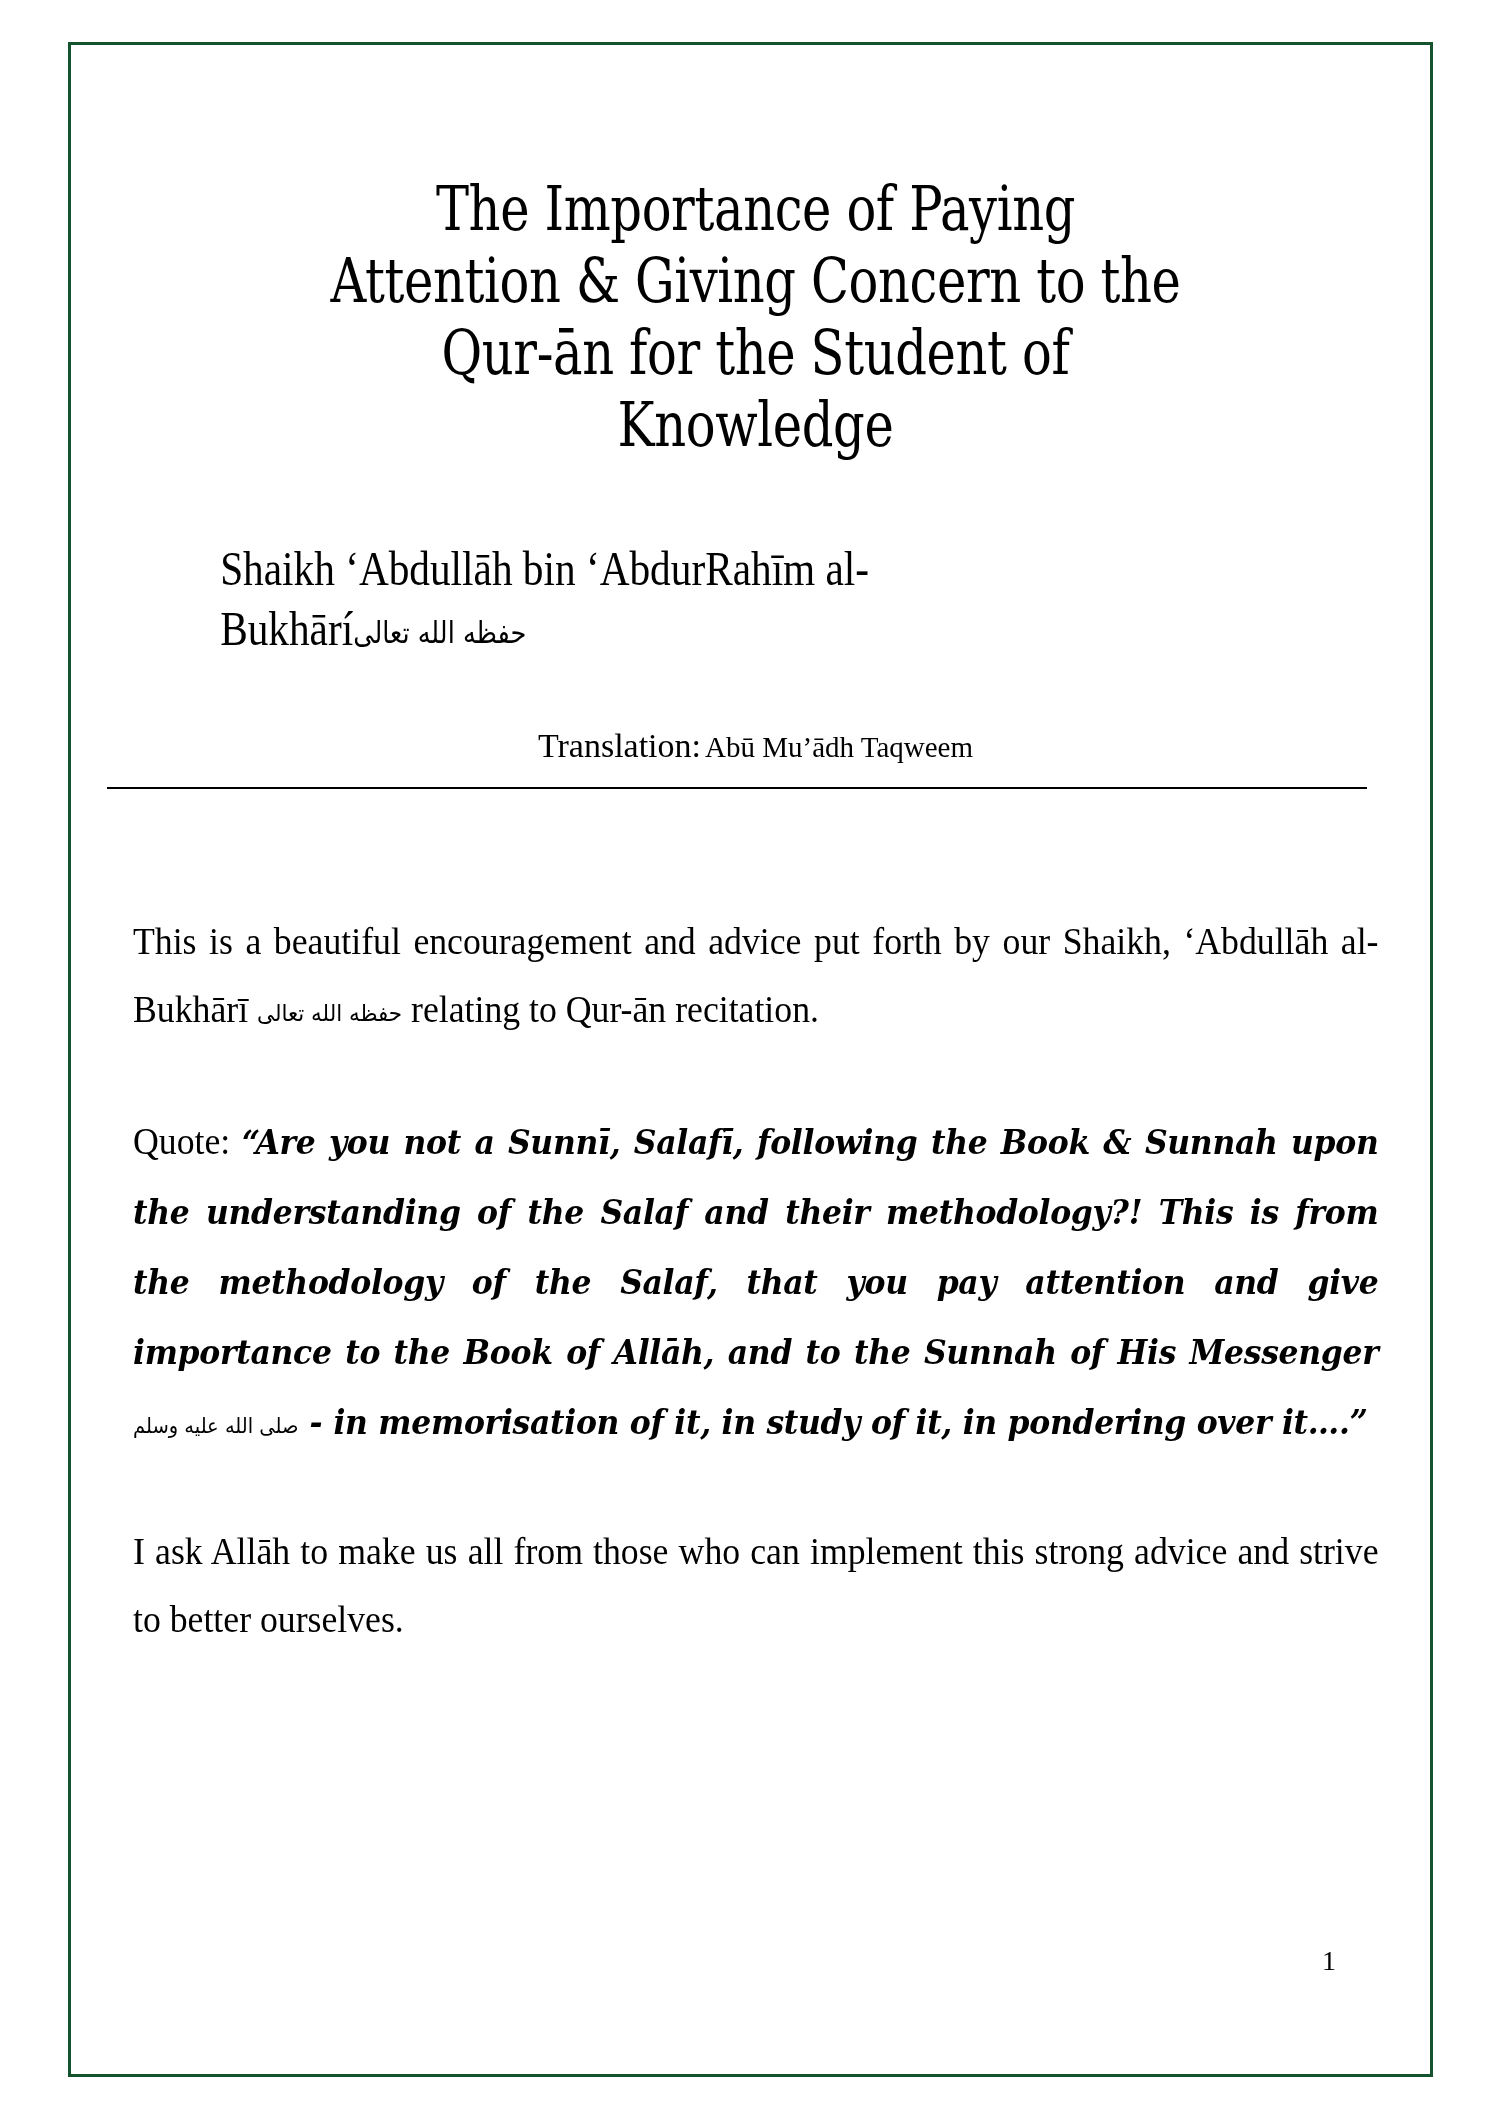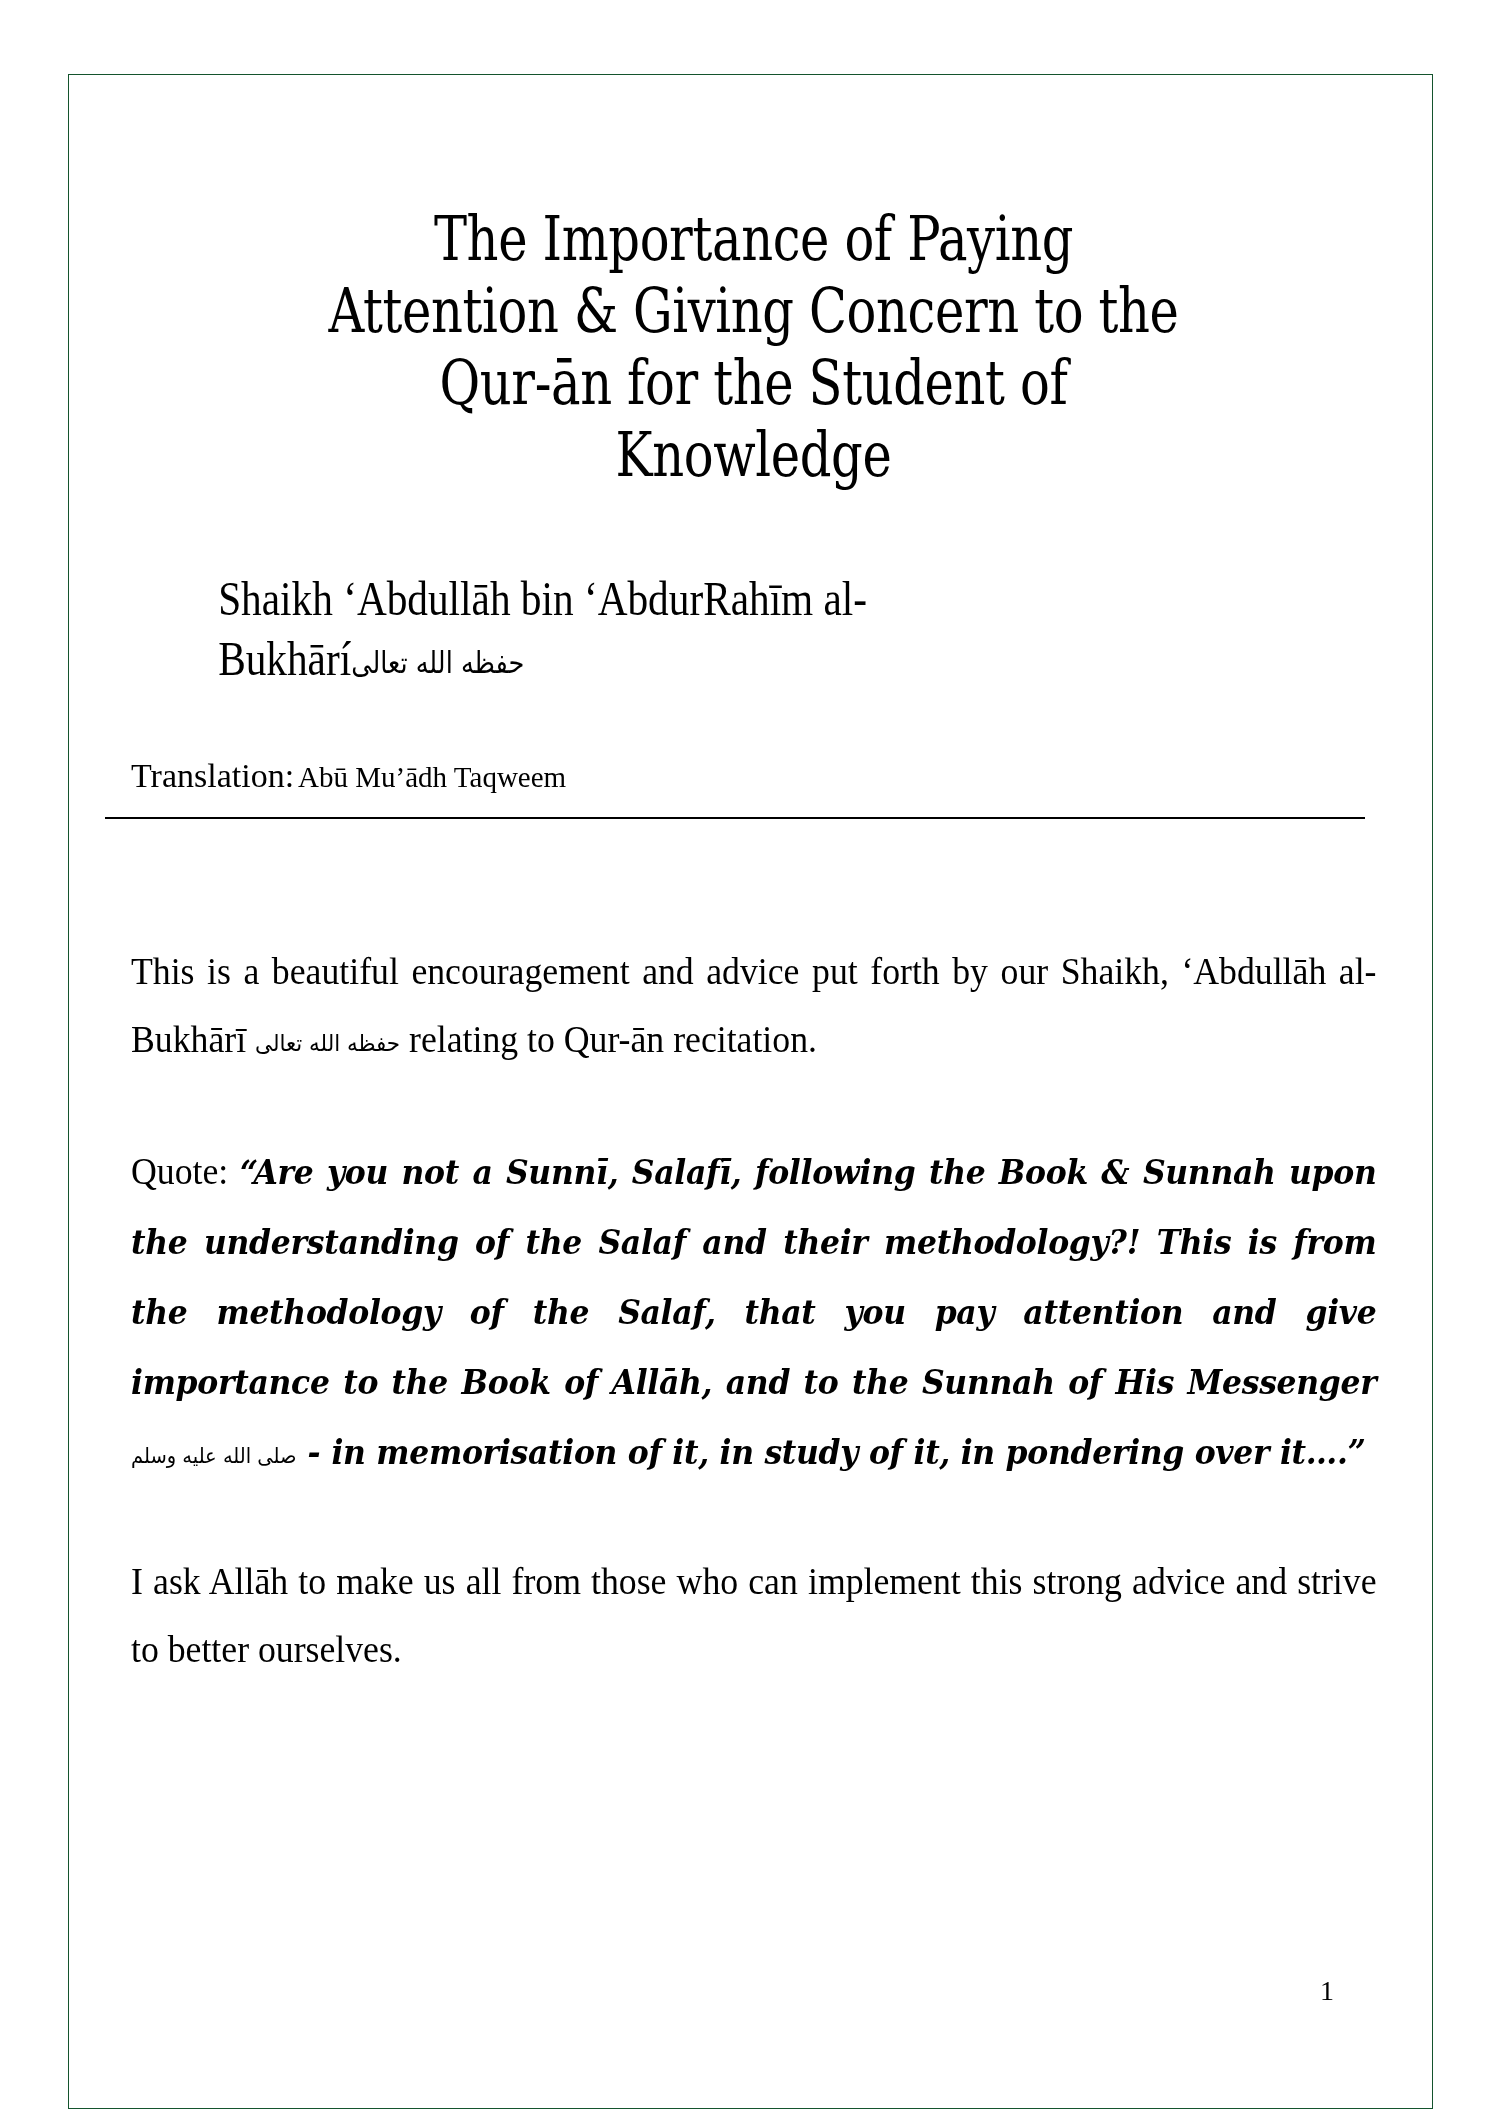--- a/index.html
+++ b/index.html
@@ -15,24 +15,23 @@
     overflow: hidden;
   }
 
   
   #page-frame {
     position: absolute;
     left: 68px;
     top: 42px;
     width: 1365px;
     height: 2035px;
-    border: 1px solid #14532d;
+    border: 3px solid #14532d;
     box-sizing: border-box;
     background: #ffffff;
-    margin-top: 32px;
   }
 
   #page-inner {
     position: absolute;
     left: 62px;
     top: 10px;
     width: 1245px;
     height: 2010px;
   }
 
@@ -69,21 +68,21 @@
   .arabic {
     font-family: "DejaVu Sans", "Liberation Sans", sans-serif;
     direction: rtl;
     unicode-bidi: embed;
     font-size: 0.62em;
     vertical-align: 0.06em;
   }
 
   
   .translator-block {
-    text-align: left;
+    text-align: center;
     margin-top: 64px;
     white-space: nowrap;
   }
   .translator-label {
     font-family: "Liberation Serif", "DejaVu Serif", serif;
     font-size: 34px;
   }
   .translator-name {
     font-family: "Liberation Serif", "DejaVu Serif", serif;
     font-size: 29px;

